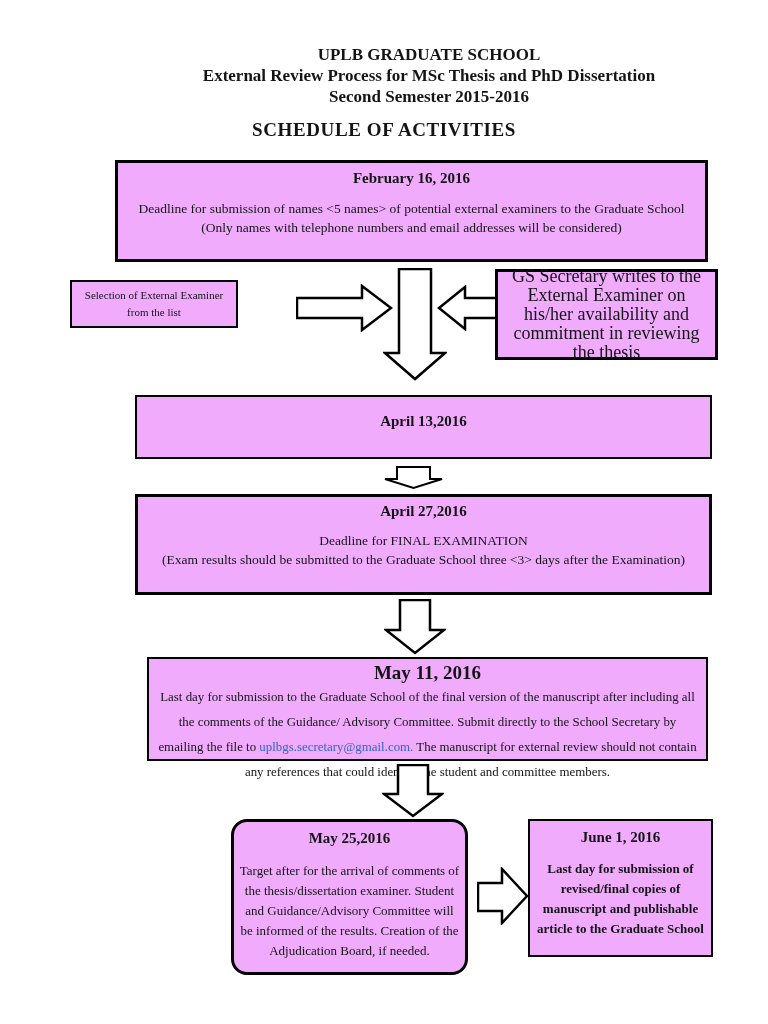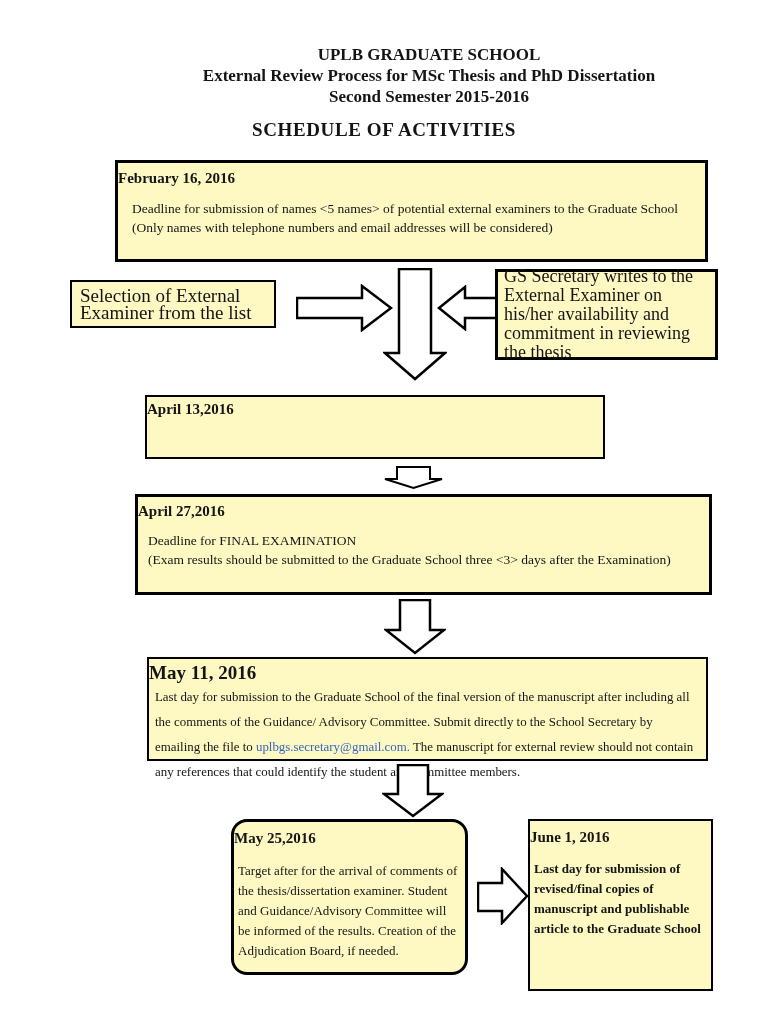--- a/index.html
+++ b/index.html
@@ -29,55 +29,55 @@
     left: 0;
     width: 768px;
     text-align: center;
     font-weight: bold;
     font-size: 19px;
     letter-spacing: 0.6px;
   }
   .box {
     position: absolute;
     box-sizing: border-box;
-    background: #fef9c3;
+    background: #f0abfc;
     border: 3px solid #000000;
-    text-align: left;
+    text-align: center;
   }
   .box .title { font-weight: bold; font-size: 15px; }
   .box .body  { font-size: 13.5px; }
 
   .box-feb16  { left: 115px; top: 160px; width: 593px; height: 102px; padding-top: 7px; }
   .box-feb16 .body { margin-top: 12px; line-height: 19px; padding: 0 14px; }
 
   .box-selection {
-    left: 70px; top: 280px; width: 206px; height: 48px;
-    border-width: 2px; font-size: 19px; line-height: 17px;
+    left: 70px; top: 280px; width: 168px; height: 48px;
+    border-width: 2px; font-size: 11px; line-height: 17px;
     display: flex; align-items: center; justify-content: center; padding: 2px 8px;
   }
   .box-gs {
     left: 495px; top: 269px; width: 223px; height: 91px;
     font-size: 18px; line-height: 19px;
     display: flex; align-items: center; justify-content: center; padding: 2px 6px;
   }
-  .box-april13 { left: 145px; top: 395px; width: 460px; height: 64px; border-width: 2px; padding-top: 4px; }
+  .box-april13 { left: 135px; top: 395px; width: 577px; height: 64px; border-width: 2px; padding-top: 16px; }
   .box-april13 .body { margin-top: 10px; letter-spacing: 0.4px; }
 
   .box-april27 { left: 135px; top: 494px; width: 577px; height: 101px; padding-top: 6px; }
   .box-april27 .body { margin-top: 11px; line-height: 19px; padding: 0 10px; }
 
   .box-may11 { left: 147px; top: 657px; width: 561px; height: 104px; border-width: 2.5px; padding-top: 3px; }
   .box-may11 .title { font-size: 19px; }
   .box-may11 .body { font-size: 12.9px; line-height: 25px; padding: 0 6px; margin-top: 1px; }
   .box-may11 .email-link { color: #3566c0; }
 
   .box-may25 { left: 231px; top: 819px; width: 237px; height: 156px; padding-top: 8px; border-radius: 16px; }
   .box-may25 .body { margin-top: 14px; font-size: 13px; line-height: 20px; padding: 0 4px; }
 
-  .box-june1 { left: 528px; top: 819px; width: 185px; height: 172px; border-width: 2.5px; padding-top: 8px; }
+  .box-june1 { left: 528px; top: 819px; width: 185px; height: 138px; border-width: 2.5px; padding-top: 8px; }
   .box-june1 .body { margin-top: 13px; font-size: 13px; line-height: 20px; padding: 0 4px; font-weight: bold; }
 
   .arrow { position: absolute; }
   .arrow svg { display: block; }
 </style>
 </head>
 <body>
 
 <div id="page">
 

